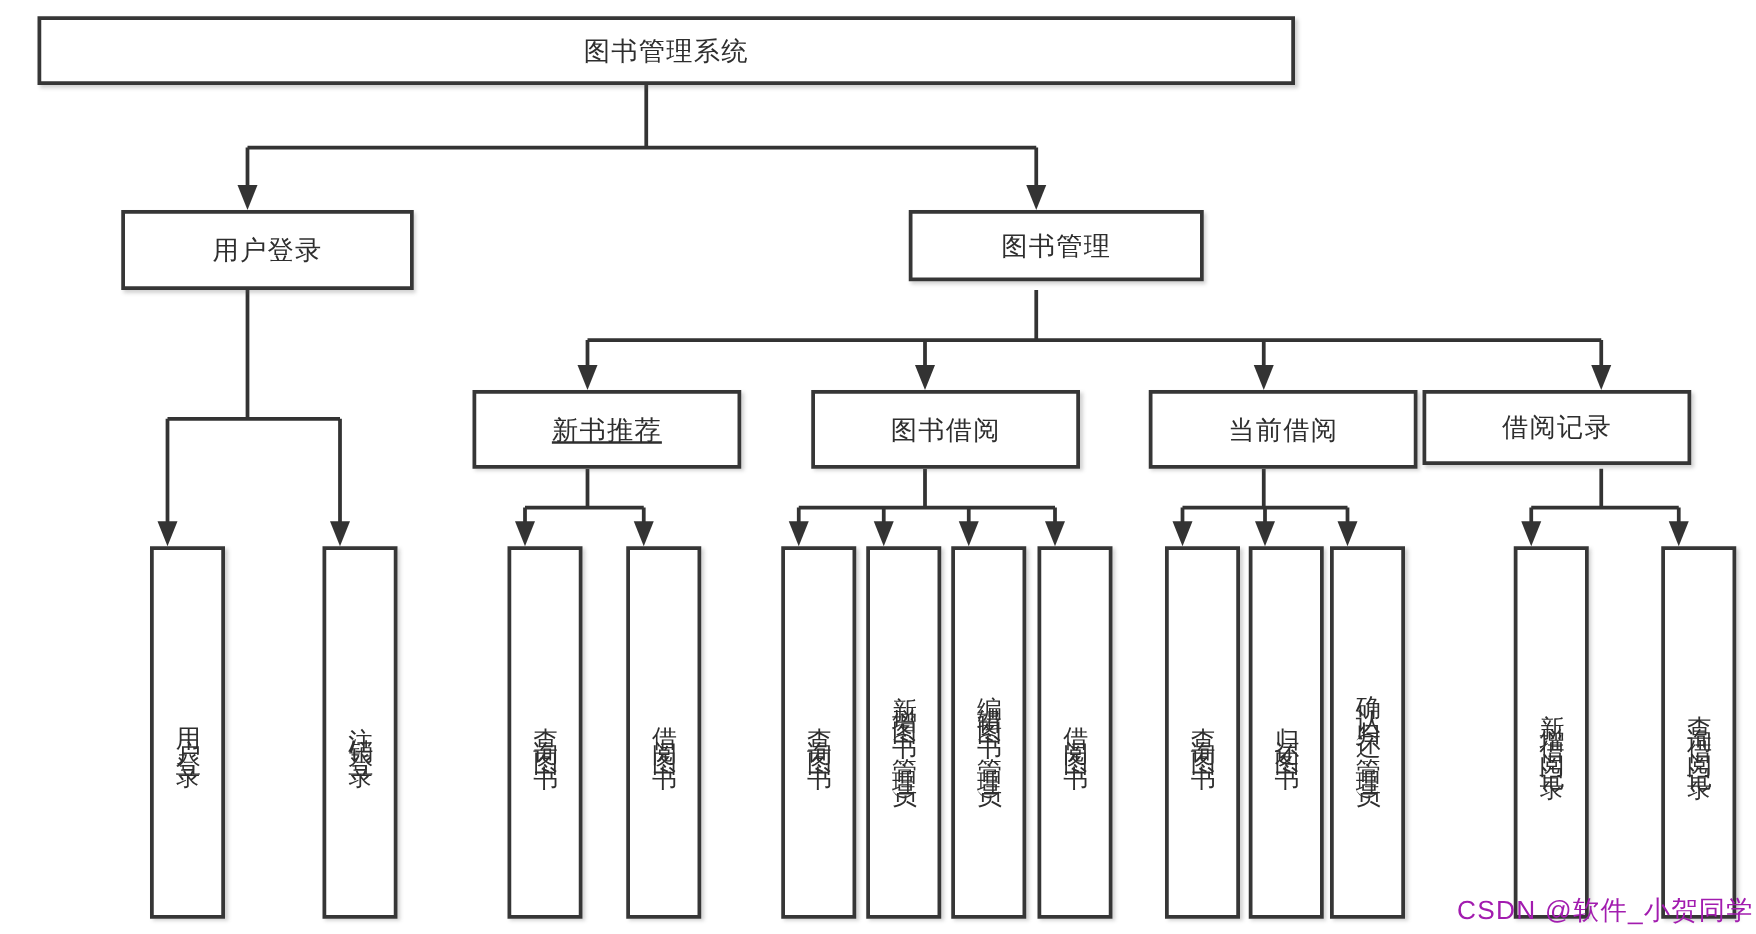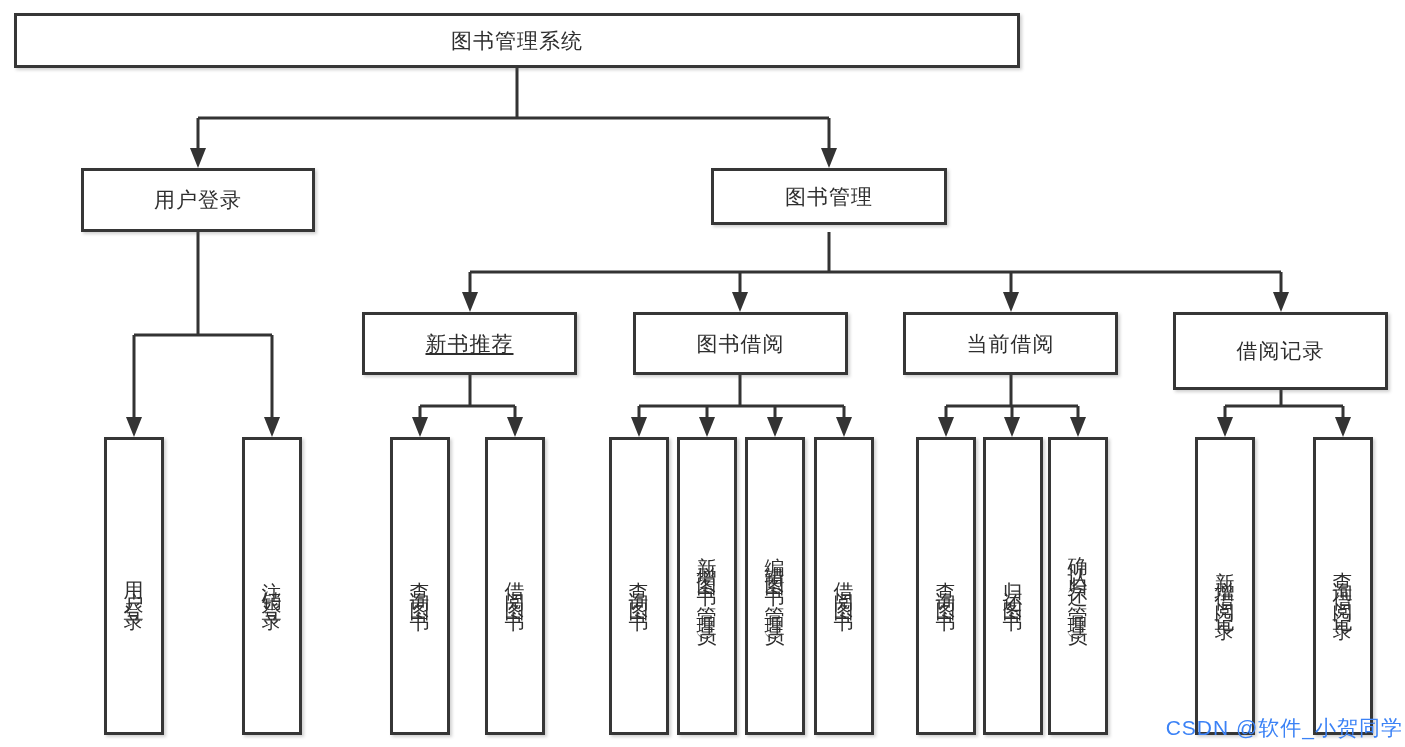--- a/index.html
+++ b/index.html
@@ -21,35 +21,36 @@
     position: absolute;
     background: #ffffff;
     border: 3px solid #363636;
     box-sizing: border-box;
     display: flex;
     align-items: center;
     justify-content: center;
     color: #2e2e2e;
     z-index: 2;
     box-shadow: 2px 2px 3px rgba(90,90,90,0.28);
+    margin-left: 16px;
   }
   .h-node { font-size: 21px; letter-spacing: 1px; white-space: nowrap; }
   .leaf { font-size: 20px; }
   .leaf .v {
     writing-mode: vertical-rl;
     text-orientation: mixed;
     letter-spacing: 10px;
     line-height: 1.1;
   }
   .watermark {
     position: absolute;
     top: 714px;
     right: 2px;
     font-size: 21px;
-    color: #3b82f6;
+    color: #a21caf;
     letter-spacing: 1px;
     white-space: nowrap;
     z-index: 3;
   }
 </style>
 </head>
 <body>
 
 <div class="canvas">
 
@@ -106,21 +107,21 @@
 
   <div class="node h-node" style="left:362px; top:312px; width:215px; height:63px;text-decoration:underline;">
     <span>新书推荐</span>
   </div>
   <div class="node h-node" style="left:903px; top:312px; width:215px; height:63px;">
     <span>当前借阅</span>
   </div>
   <div class="node h-node" style="left:633px; top:312px; width:215px; height:63px;">
     <span>图书借阅</span>
   </div>
-  <div class="node h-node" style="left:1173px; top:312px; width:215px; height:78px;text-align:right;">
+  <div class="node h-node" style="left:1122px; top:312px; width:215px; height:60px;text-align:right;">
     <span>借阅记录</span>
   </div>
 
   <div class="node leaf" style="left:104px; top:437px; width:60px; height:298px;">
     <span class="v">用户登录</span>
   </div>
   <div class="node leaf" style="left:242px; top:437px; width:60px; height:298px;">
     <span class="v">注销登录</span>
   </div>
 

